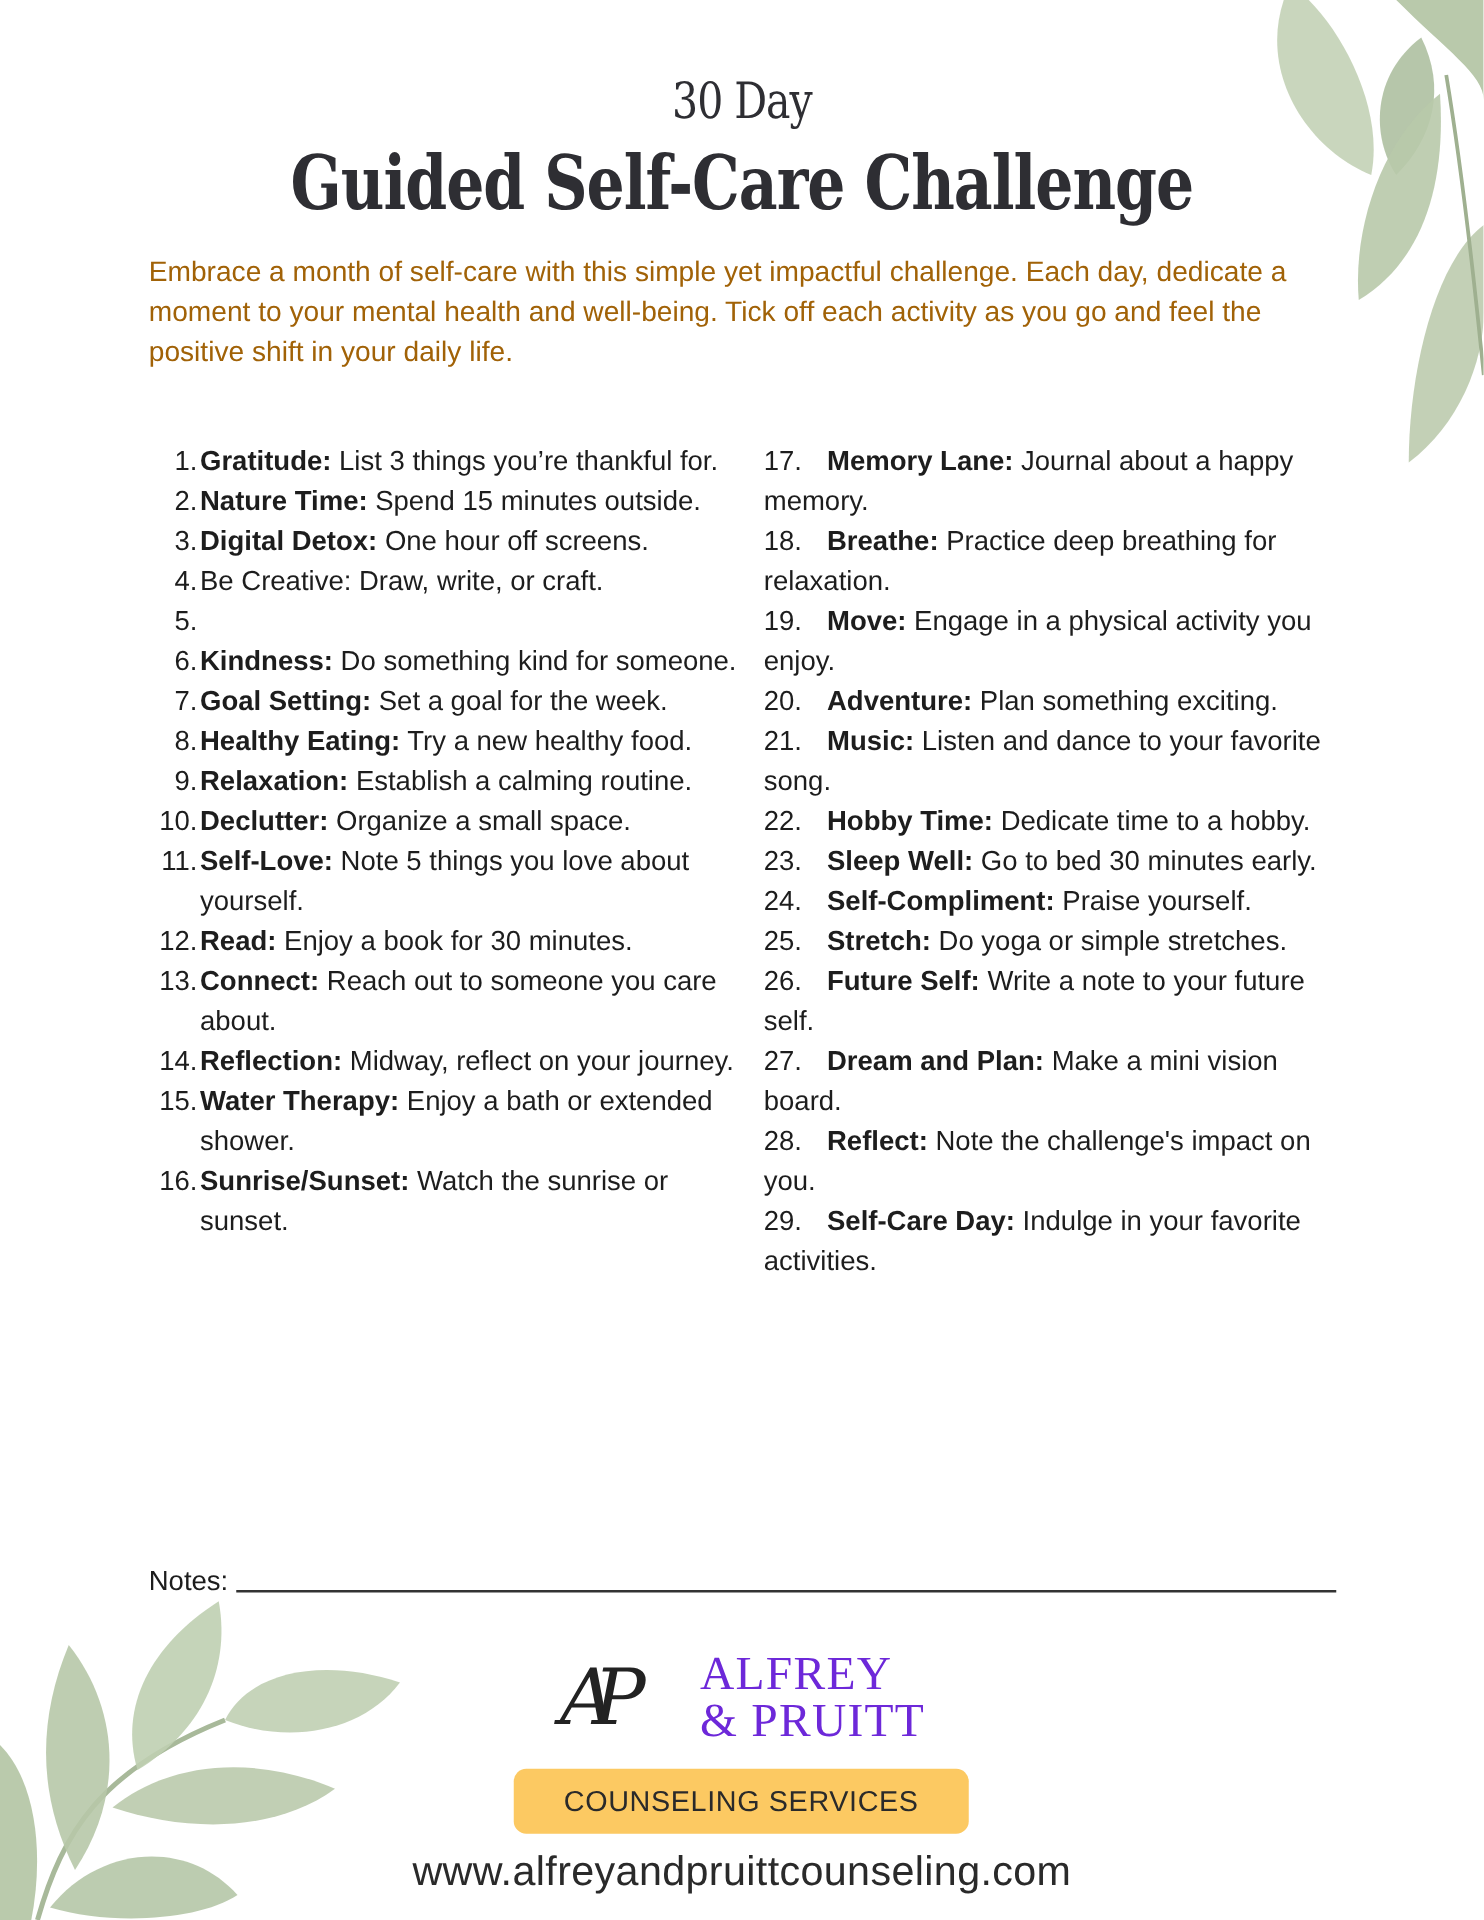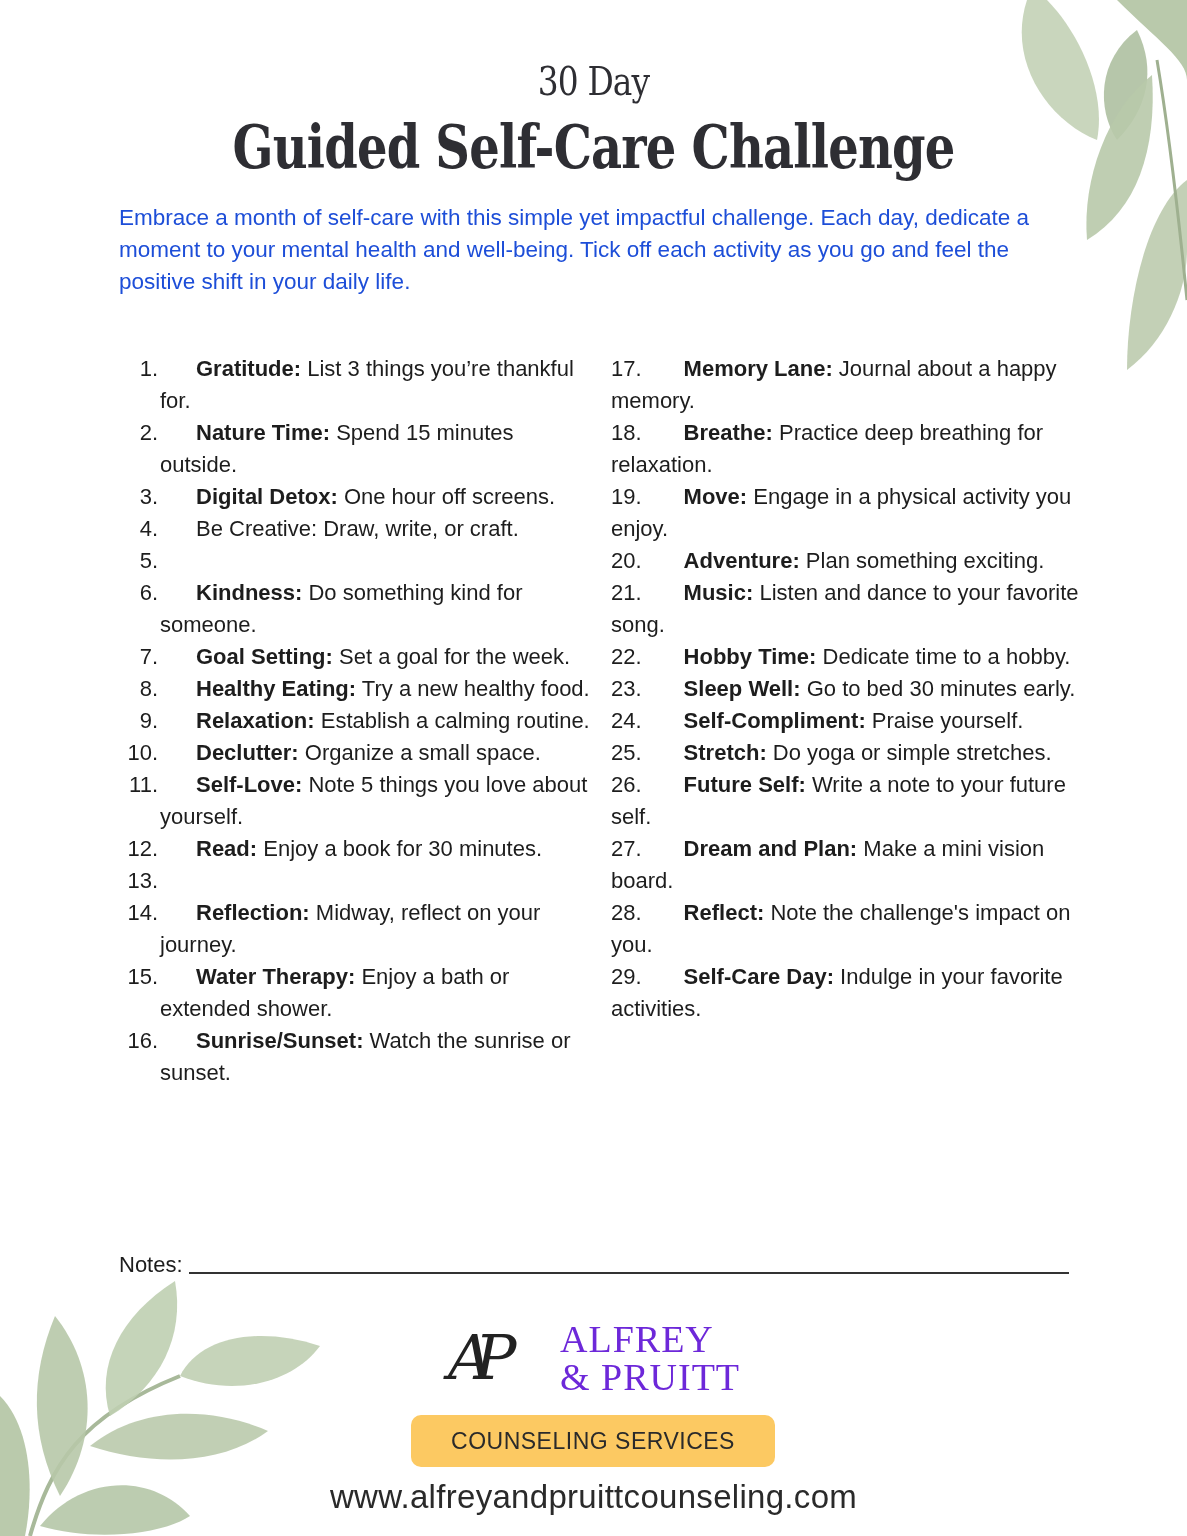--- a/index.html
+++ b/index.html
@@ -2,30 +2,30 @@
 <html><head>
 <meta charset="utf-8">
 <style>
   html, body { margin:0; padding:0; }
   body { width:1187px; height:1536px; background:#ffffff; position:relative; overflow:hidden; color:#1a1a1a; font-family:"Liberation Sans", sans-serif; }
   .leaf-decor { position:absolute; pointer-events:none; }
   .leaf-tr { right:0; top:0; width:200px; height:380px; }
   .leaf-bl { left:0; bottom:0; width:330px; height:270px; }
   .title-sub { position:absolute; top:58px; left:0; width:1187px; text-align:center; font-family:"DejaVu Serif", serif; font-size:40px; font-weight:300; color:#2e2e33; letter-spacing:-1px; transform:scaleX(0.82); }
   .title-main { position:absolute; top:112px; left:0; width:1187px; text-align:center; font-family:"DejaVu Serif", serif; font-size:60px; font-weight:bold; color:#2e2e33; letter-spacing:-1px; transform:scaleX(0.80); }
-  .intro { position:absolute; top:202px; left:119px; width:940px; font-size:22.5px; line-height:32px; color:#1d4ed8; }
+  .intro { position:absolute; top:202px; left:119px; width:940px; font-size:22.5px; line-height:32px; color:#a16207; }
   .col { position:absolute; top:353px; font-size:22px; line-height:32px; color:#1d1d1d; }
   .col-left { left:112px; width:480px; }
   .col-right { left:611px; width:470px; }
   .item { display:flex; }
   .col-left .num { width:46px; text-align:right; padding-right:2px; flex:0 0 46px; }
   .col-left .txt { flex:1; }
   .col-right .item { display:block; }
-  .col-right .num { padding-right:6px; }
-  .bold { font-weight:bold;margin-left:36px; }
+  .col-right .num { padding-right:20px; }
+  .bold { font-weight:bold; }
   .notes { position:absolute; top:1252px; left:119px; width:950px; font-size:22px; color:#1d1d1d; display:flex; align-items:center; }
   .notes-line { flex:1; border-bottom:2px solid #333; height:20px; margin-left:6px; margin-bottom:4px; }
   .logo { position:absolute; top:1318px; left:448px; width:300px; height:80px; }
   .logo-mono { position:absolute; left:0; top:0; width:90px; height:80px; font-family:"DejaVu Serif", serif; font-style:italic; font-size:62px; color:#222; line-height:80px; letter-spacing:-18px; }
   .logo-name { position:absolute; left:112px; top:2px; font-family:"Liberation Serif", serif; font-size:38px; line-height:38px; color:#6d28d9; letter-spacing:1px; }
   .badge { position:absolute; top:1415px; left:411px; width:364px; height:52px; background:#fcc962; border-radius:10px; text-align:center; line-height:52px; font-size:23px; color:#2a2a2a; letter-spacing:0.5px; }
   .url { position:absolute; top:1478px; left:0; width:1187px; text-align:center; font-size:33px; color:#2a2a2a; letter-spacing:0.3px; }
 </style>
 </head>
 <body>
@@ -97,20 +97,21 @@
   <div class="item">
       <span class="num">11.</span>
       <span class="txt"><span class="bold">Self-Love:</span><span> Note 5 things you love about yourself.</span></span>
     </div>
   <div class="item">
       <span class="num">12.</span>
       <span class="txt"><span class="bold">Read:</span><span> Enjoy a book for 30 minutes.</span></span>
     </div>
   <div class="item">
       <span class="num">13.</span>
+      <span class="txt"><span class="bold">Connect:</span><span> Reach out to someone you care about.</span></span>
     </div>
   <div class="item">
       <span class="num">14.</span>
       <span class="txt"><span class="bold">Reflection:</span><span> Midway, reflect on your journey.</span></span>
     </div>
   <div class="item">
       <span class="num">15.</span>
       <span class="txt"><span class="bold">Water Therapy:</span><span> Enjoy a bath or extended shower.</span></span>
     </div>
   <div class="item">

